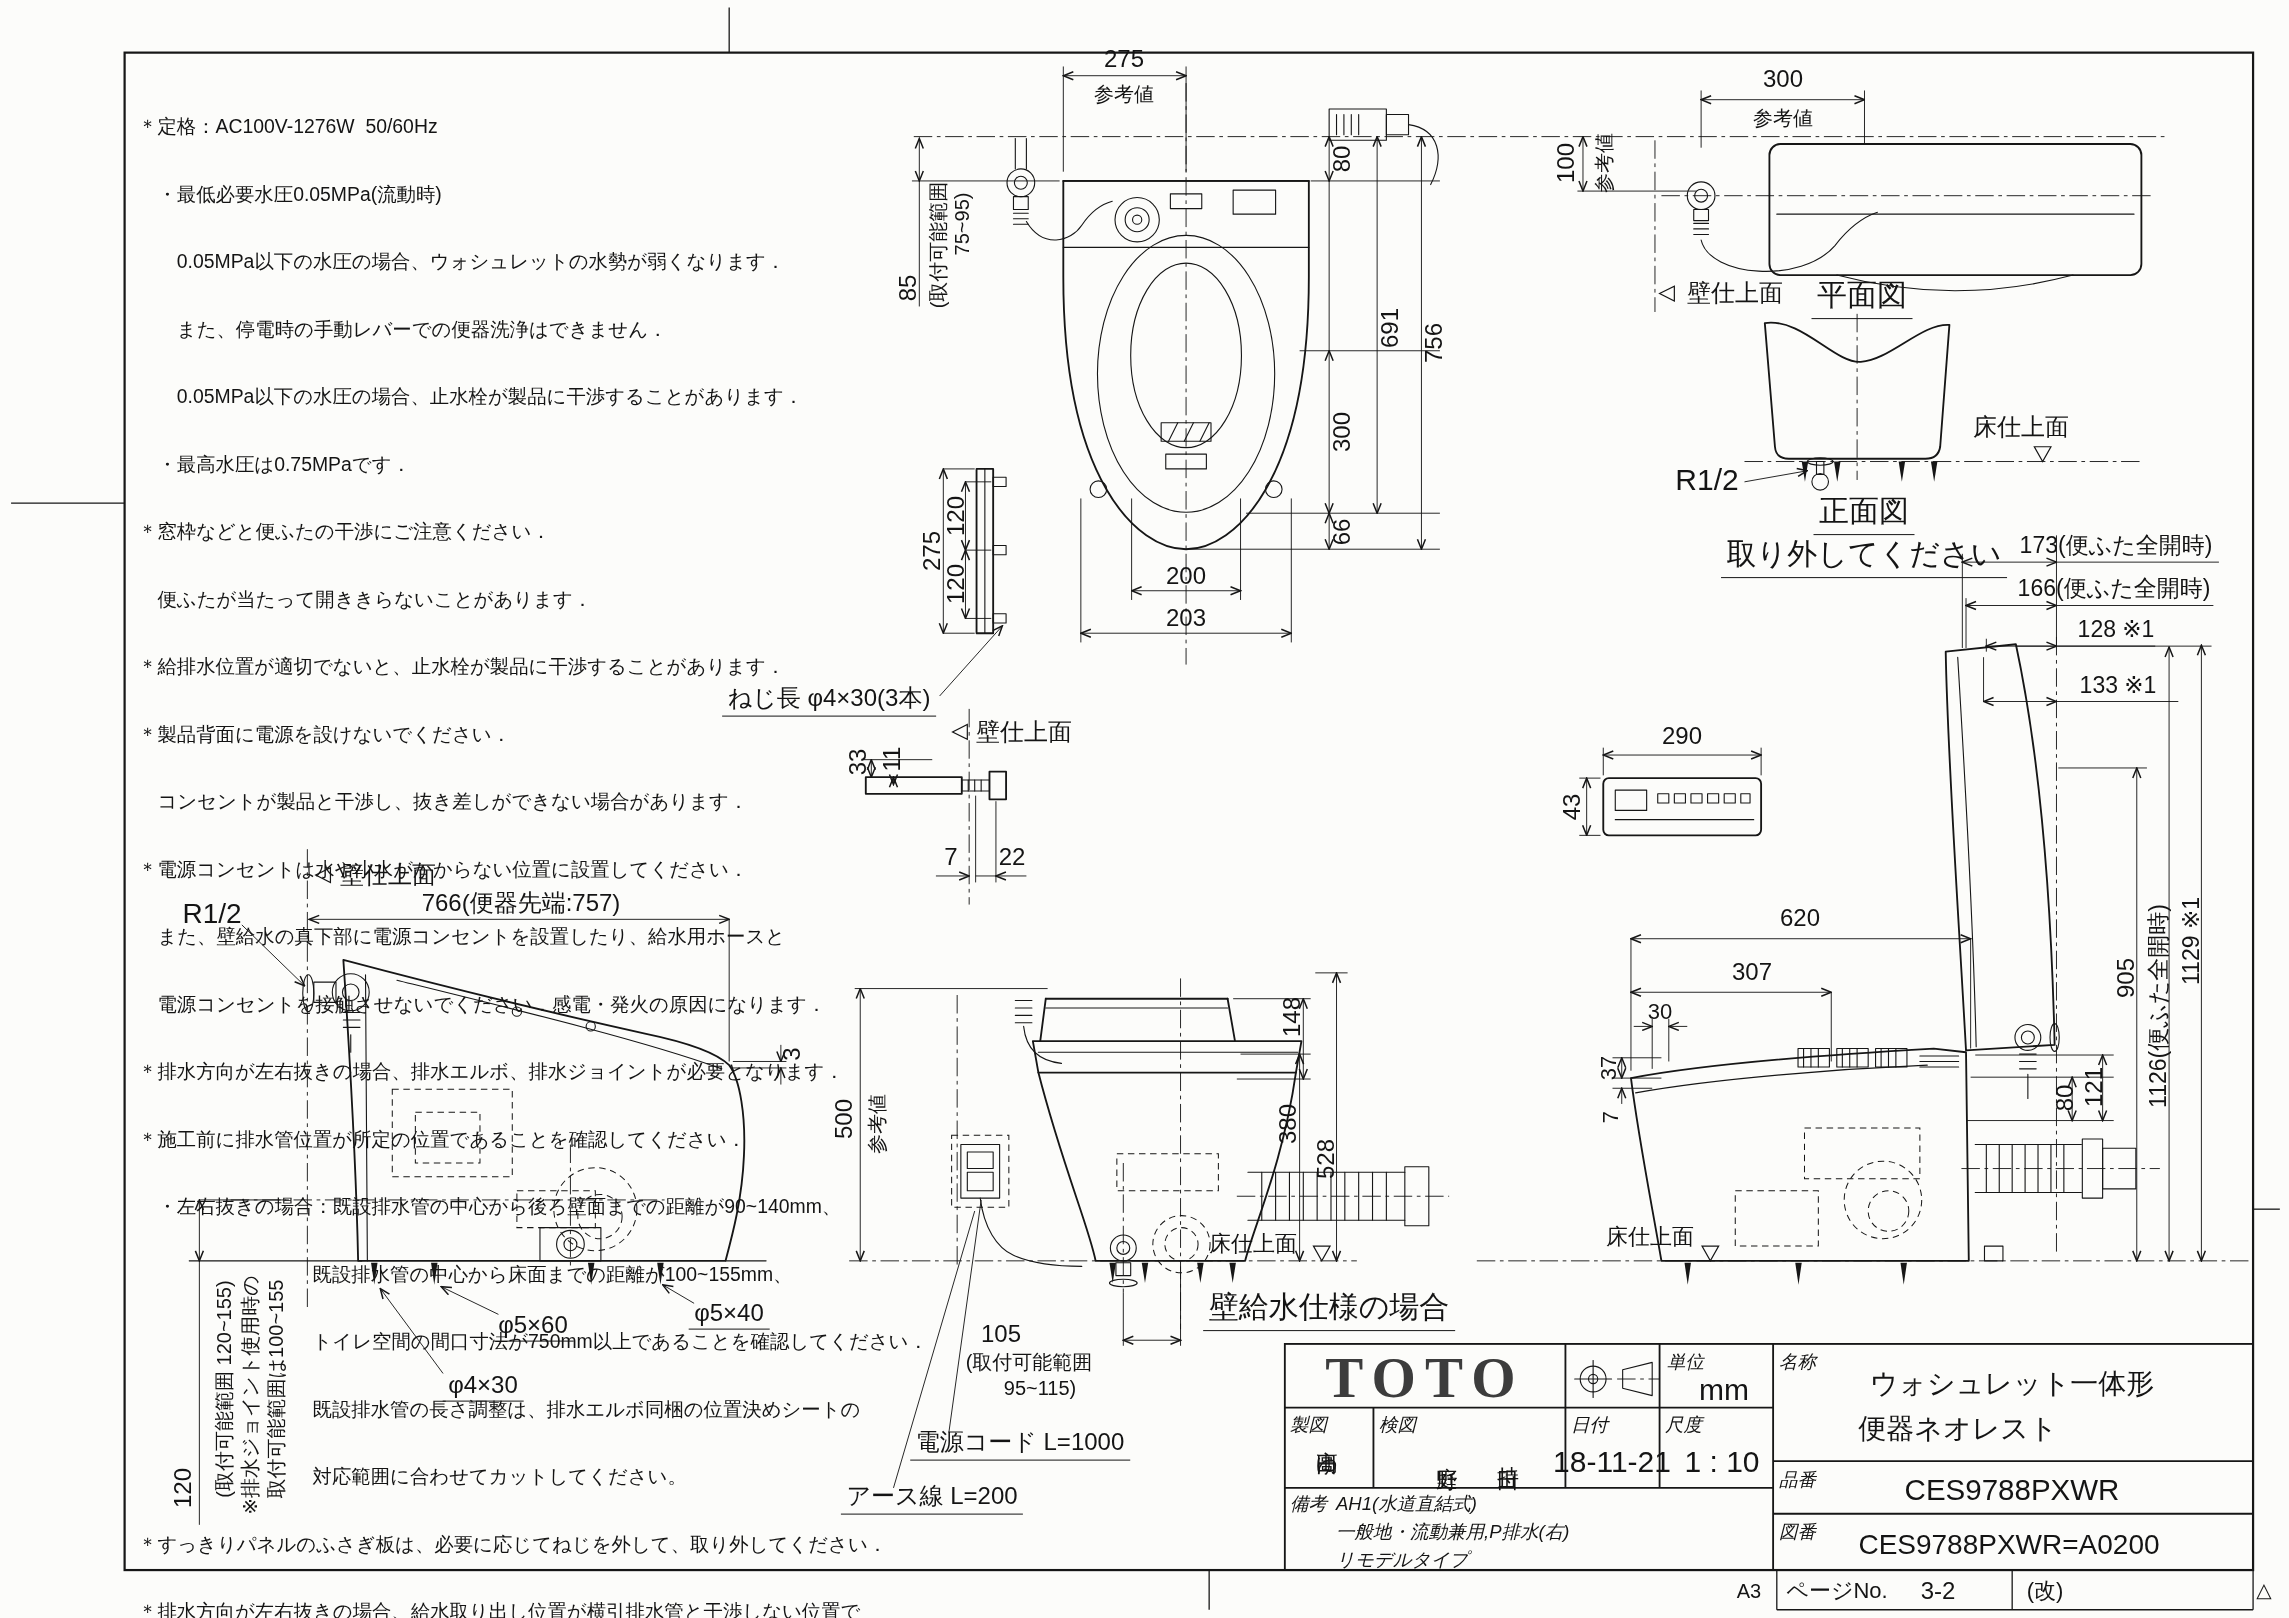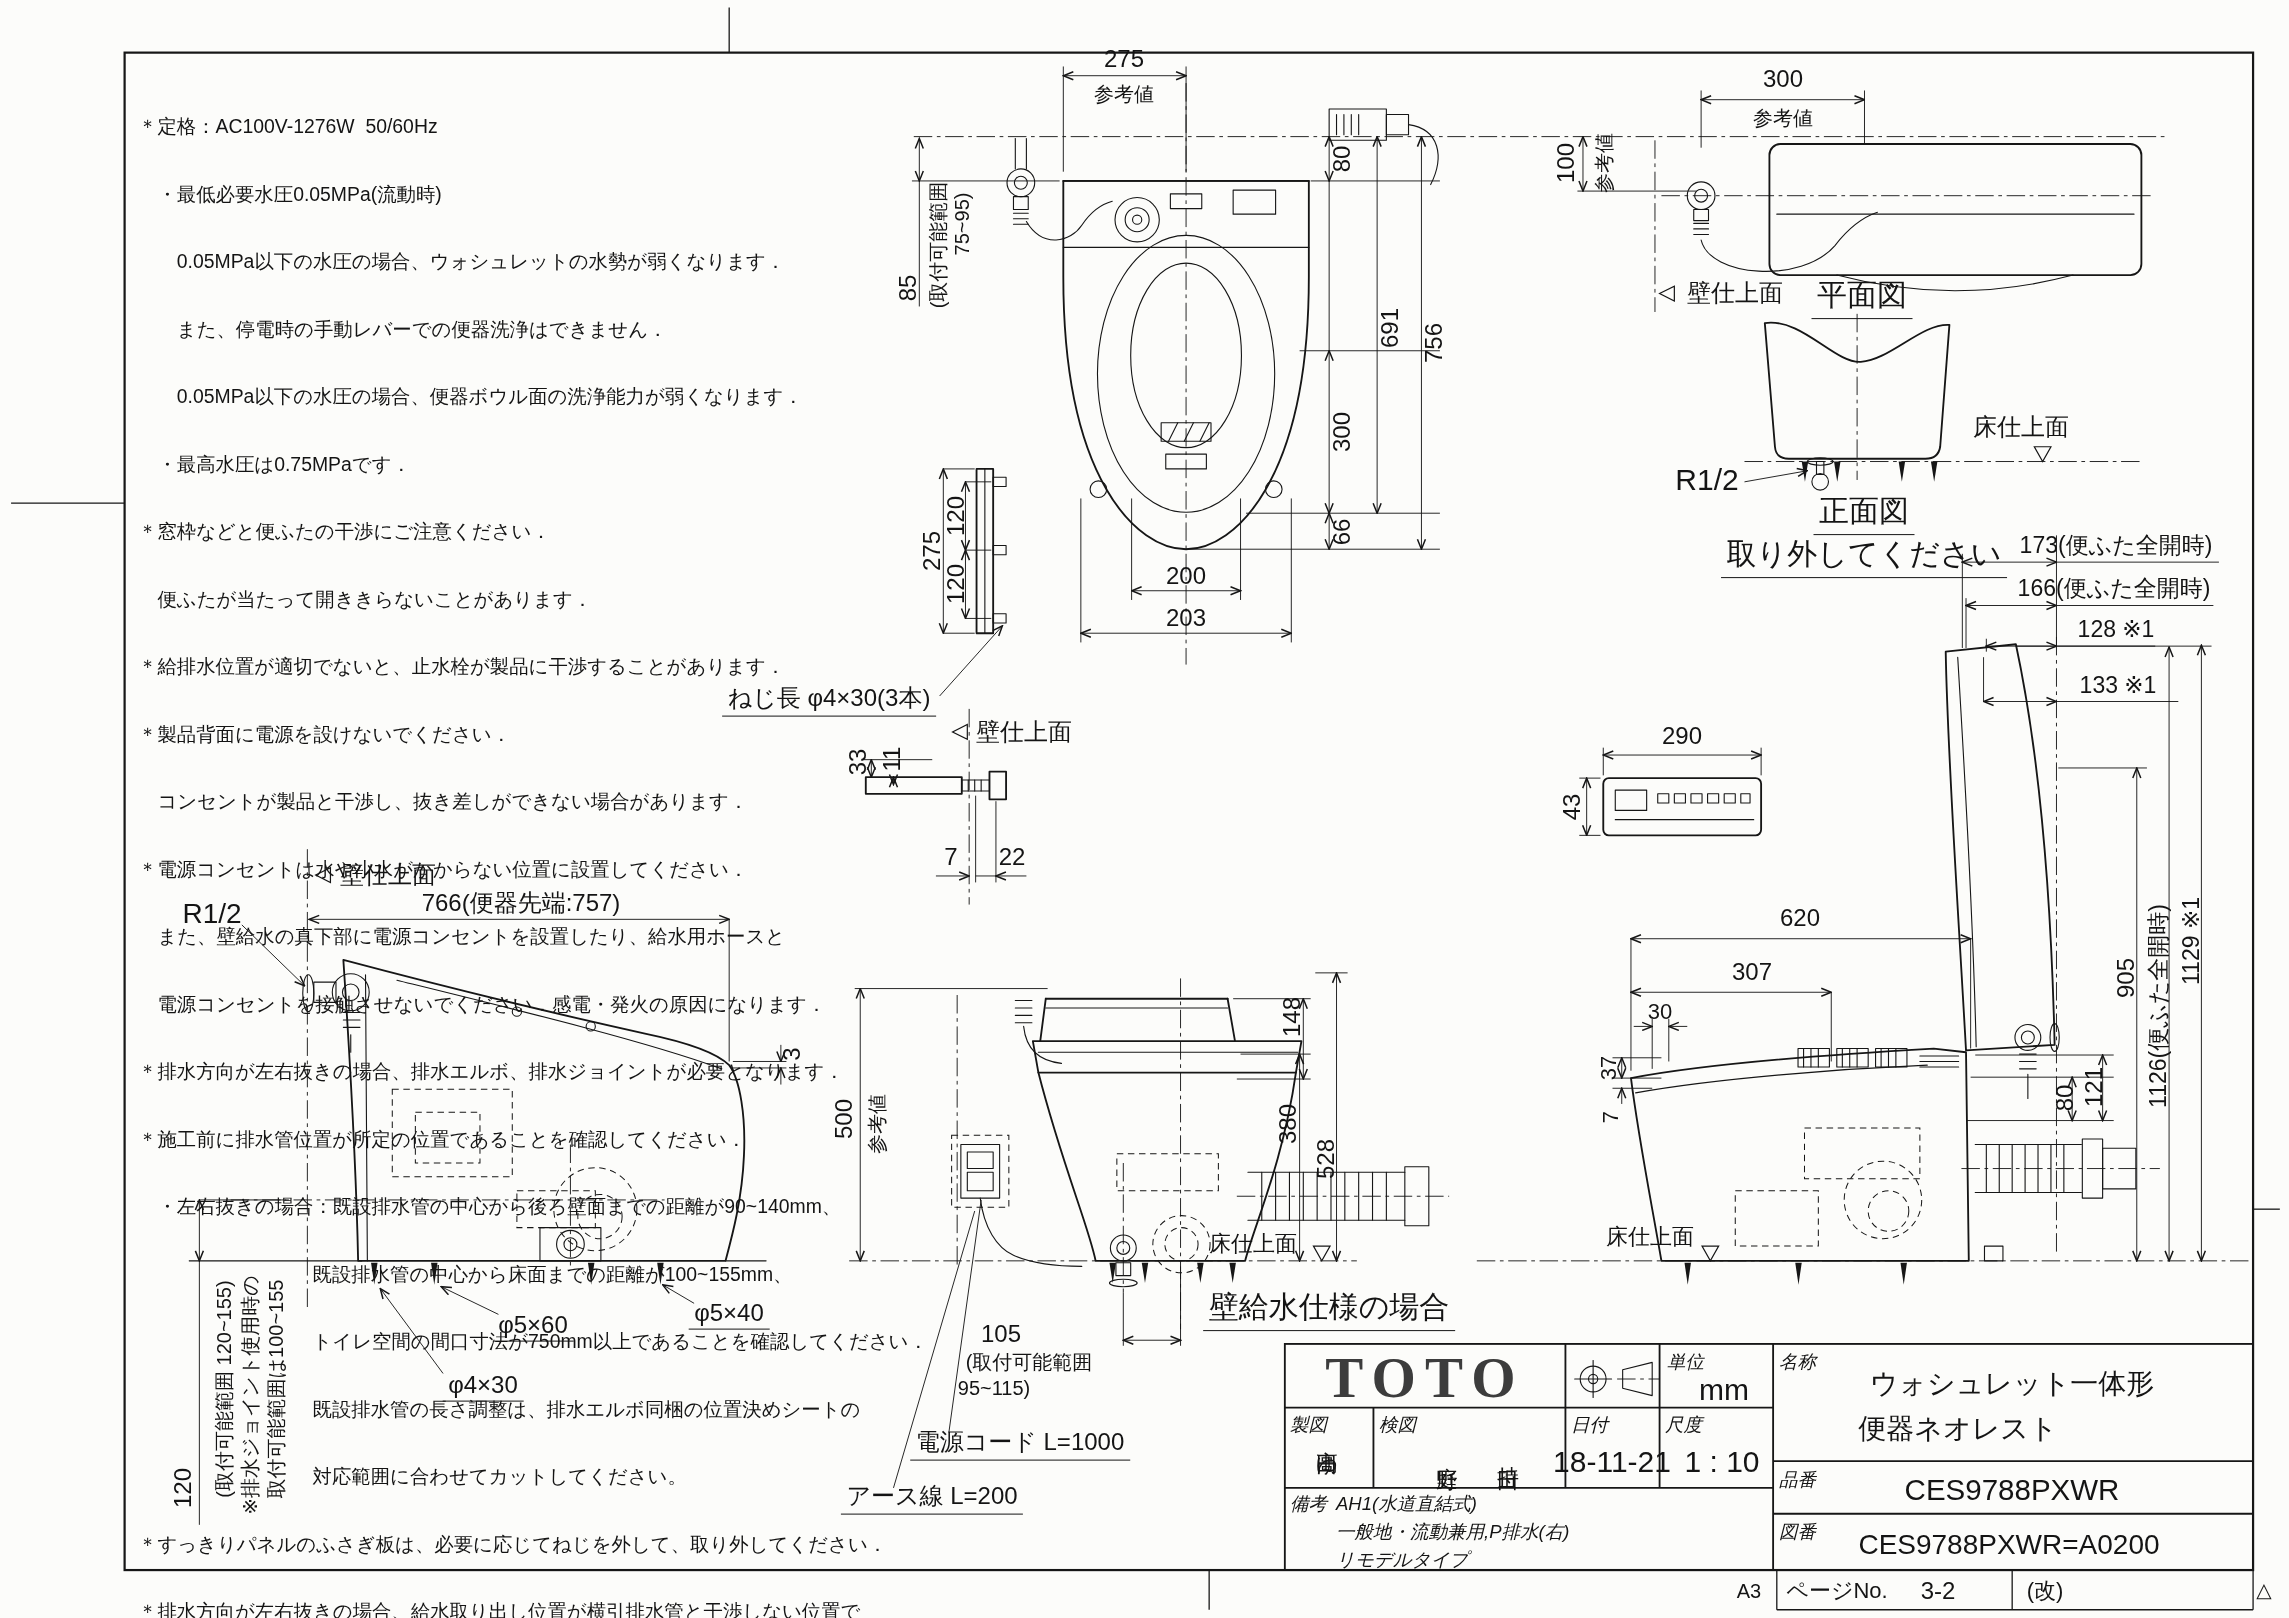--- a/index.html
+++ b/index.html
@@ -401,21 +401,21 @@
   <line x1="2441" y1="1701" x2="2441" y2="1744"></line>
   <line x1="1925" y1="1744" x2="2441" y2="1744"></line>
 </g>
 </svg>
 
 <div class="notes">
   <div>＊定格：AC100V-1276W  50/60Hz</div>
   <div>　・最低必要水圧0.05MPa(流動時)</div>
   <div>　　0.05MPa以下の水圧の場合、ウォシュレットの水勢が弱くなります．</div>
   <div>　　また、停電時の手動レバーでの便器洗浄はできません．</div>
-  <div>　　0.05MPa以下の水圧の場合、便器ボウル面の洗浄能力が弱くなります．</div>
+  <div>　　0.05MPa以下の水圧の場合、止水栓が製品に干渉することがあります．</div>
   <div>　・最高水圧は0.75MPaです．</div>
   <div>＊窓枠などと便ふたの干渉にご注意ください．</div>
   <div>　便ふたが当たって開ききらないことがあります．</div>
   <div>＊給排水位置が適切でないと、止水栓が製品に干渉することがあります．</div>
   <div>＊製品背面に電源を設けないでください．</div>
   <div>　コンセントが製品と干渉し、抜き差しができない場合があります．</div>
   <div>＊電源コンセントは水や小水がかからない位置に設置してください．</div>
   <div>　また、壁給水の真下部に電源コンセントを設置したり、給水用ホースと</div>
   <div>　電源コンセントを接触させないでください．感電・発火の原因になります．</div>
   <div>＊排水方向が左右抜きの場合、排水エルボ、排水ジョイントが必要となります．</div>
@@ -496,21 +496,21 @@
 <div class="lbl ul" style="left:729px;top:1314px">φ5×40</div>
 
 <div class="lbl rot" style="left:844px;top:1119px">500</div>
 <div class="lbl rot f22" style="left:877px;top:1124px">参考値</div>
 <div class="lbl rot" style="left:1292px;top:1017px">148</div>
 <div class="lbl rot" style="left:1288px;top:1124px">380</div>
 <div class="lbl rot" style="left:1326px;top:1159px">528</div>
 <div class="lbl f24" style="left:1253px;top:1244px">床仕上面</div>
 <div class="lbl" style="left:1001px;top:1334px">105</div>
 <div class="lbl f22" style="left:1029px;top:1362px">(取付可能範囲</div>
-<div class="lbl f22" style="left:994px;top:1388px">95~115)</div>
+<div class="lbl f22" style="left:1040px;top:1388px">95~115)</div>
 <div class="lbl ul" style="left:1020px;top:1443px">電源コード L=1000</div>
 <div class="lbl ul" style="left:932px;top:1497px">アース線 L=200</div>
 <div class="lbl ul f28" style="left:1329px;top:1309px">壁給水仕様の場合</div>
 
 <div class="lbl" style="left:1800px;top:918px">620</div>
 <div class="lbl" style="left:1752px;top:972px">307</div>
 <div class="lbl f24" style="left:1660px;top:1012px">30</div>
 <div class="lbl rot f24" style="left:1609px;top:1068px">37</div>
 <div class="lbl rot f24" style="left:1611px;top:1117px">7</div>
 <div class="lbl rot" style="left:2065px;top:1098px">80</div>

